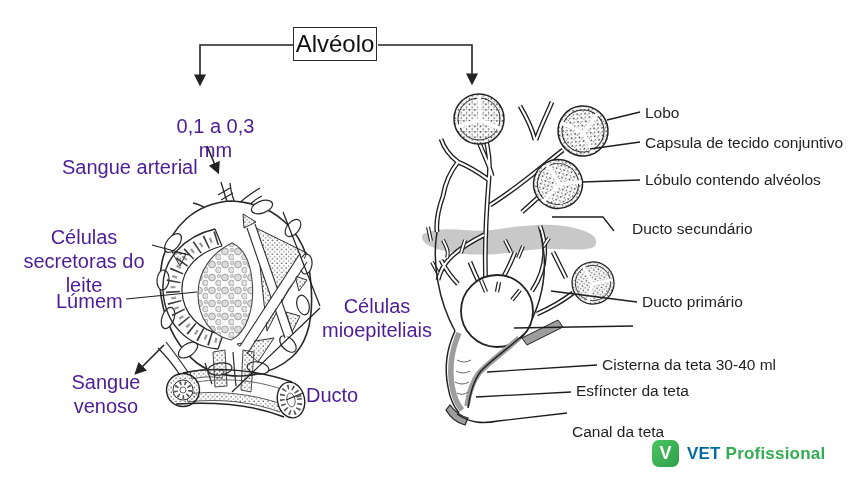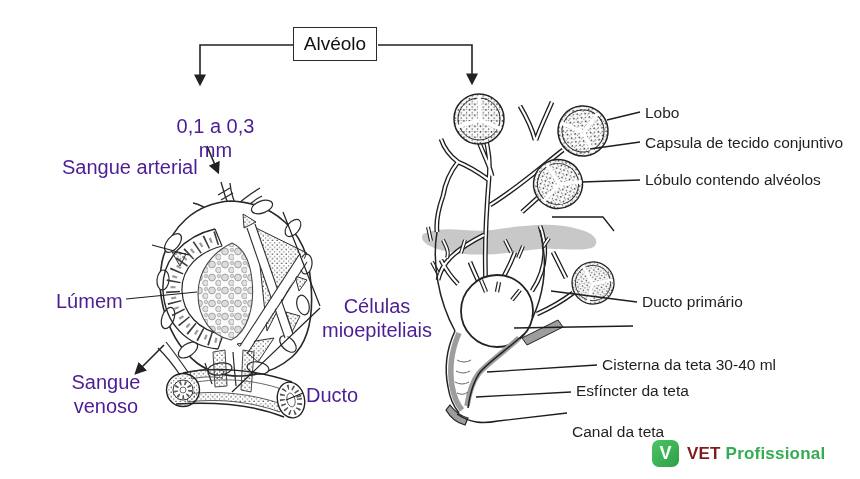--- a/index.html
+++ b/index.html
@@ -1,29 +1,29 @@
 <!DOCTYPE html>
 <html><head>
 <meta charset="utf-8">
 <style>
   html,body{margin:0;padding:0;background:#fff;}
   .canvas{position:relative;width:860px;height:479px;background:#fff;overflow:hidden;
           font-family:"Liberation Sans",sans-serif;color:#1f1f1f;}
   .art{position:absolute;left:0;top:0;}
   .box{position:absolute;left:293px;top:27px;width:84px;height:34px;border:1.6px solid #2b2b2b;
        background:#fff;display:flex;align-items:center;justify-content:center;
-       font-size:19px;color:#111;box-sizing:border-box;}
+       font-size:24px;color:#111;box-sizing:border-box;}
   .lbl{position:absolute;font-size:20px;line-height:1.2;color:#4c1d95;white-space:nowrap;}
   .wrap{white-space:normal;text-align:center;}
   .rlbl{position:absolute;font-size:15.5px;line-height:1.15;color:#1f1f1f;white-space:nowrap;}
   .brand{position:absolute;left:652px;top:440px;display:flex;align-items:center;gap:8px;}
   .brand-icon{width:27px;height:27px;border-radius:7px;background:linear-gradient(135deg,#4cc564,#2e9e47);
       color:#fff;font-weight:bold;font-size:18px;display:flex;align-items:center;justify-content:center;}
   .brand-text{font-size:17px;font-weight:bold;letter-spacing:.2px;}
-  .b1{color:#7f1d1d;} .b2{color:#33ac52;}
+  .b1{color:#0369a1;} .b2{color:#33ac52;}
 </style>
 </head>
 <body>
 
 <div class="canvas">
 
 <svg class="art" width="860" height="479" viewBox="0 0 860 479">
   <defs>
     <marker id="arw" viewBox="0 0 10 10" refX="8" refY="5" markerWidth="7.5" markerHeight="7.5" orient="auto">
       <path d="M0,0 L10,5 L0,10 Z" fill="#222"></path>
@@ -217,28 +217,30 @@
     </g>
   </g>
 </svg>
 
 <div class="box">
   <span>Alvéolo</span>
 </div>
 
 <div class="lbl wrap" style="left:158px;top:114px;width:115px;">0,1 a 0,3 mm</div>
 <div class="lbl" style="left:62px;top:155px;">Sangue arterial</div>
+<div class="lbl wrap" style="left:8px;top:225px;width:152px;">Células secretoras do leite</div>
 <div class="lbl" style="left:56px;top:289px;">Lúmem</div>
 <div class="lbl wrap" style="left:320px;top:294px;width:114px;">Células mioepiteliais</div>
 <div class="lbl wrap" style="left:62px;top:370px;width:88px;">Sangue venoso</div>
 <div class="lbl" style="left:306px;top:383px;">Ducto</div>
 
 <div class="rlbl" style="left:645px;top:104px;">Lobo</div>
 <div class="rlbl" style="left:645px;top:134px;">Capsula de tecido conjuntivo</div>
 <div class="rlbl" style="left:645px;top:171px;">Lóbulo contendo alvéolos</div>
+<div class="rlbl" style="left:632px;top:220px;">Ducto secundário</div>
 <div class="rlbl" style="left:642px;top:293px;">Ducto primário</div>
 <div class="rlbl" style="left:602px;top:356px;">Cisterna da teta 30-40 ml</div>
 <div class="rlbl" style="left:576px;top:382px;">Esfíncter da teta</div>
 <div class="rlbl" style="left:572px;top:403px;margin-top:20px;">Canal da teta</div>
 
 <div class="brand">
   <div class="brand-icon">
     <span>V</span>
   </div>
   <div class="brand-text">

